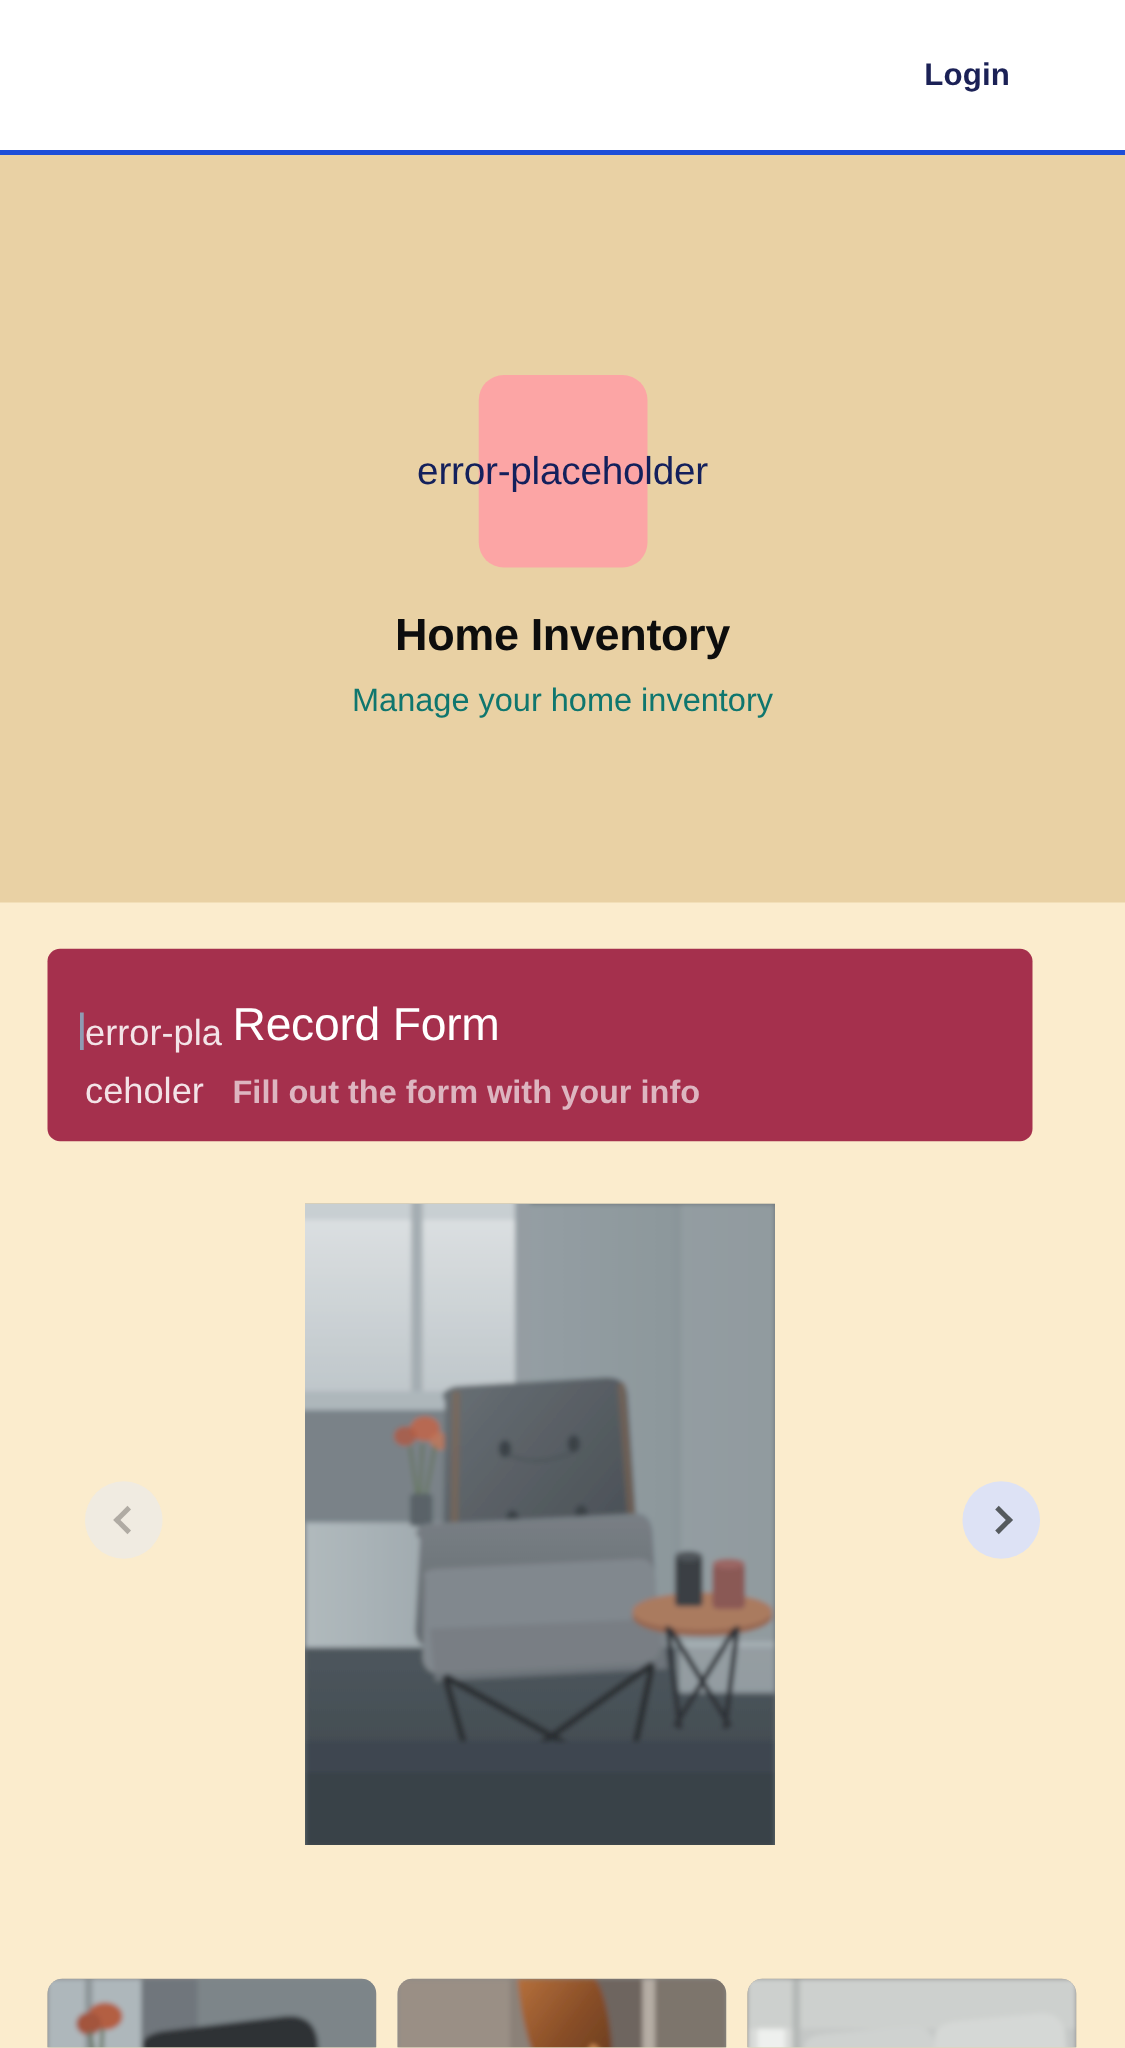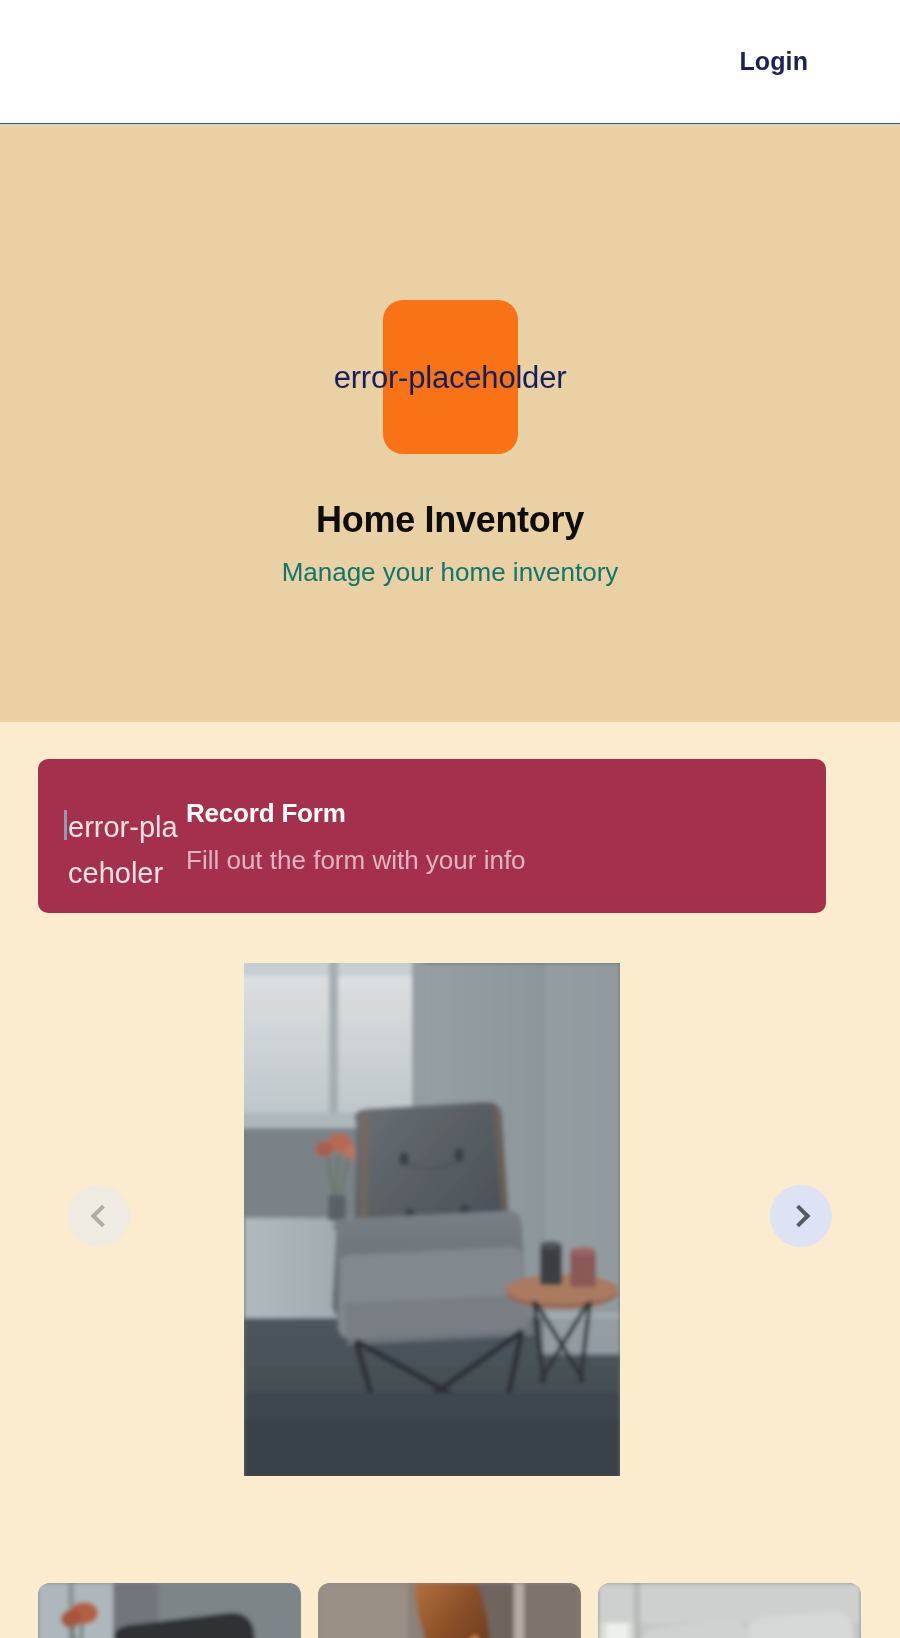--- a/index.html
+++ b/index.html
@@ -25,21 +25,21 @@
   .topbar {
     position: absolute;
     top: 0; left: 0;
     width: 900px;
     height: 124px;
     background: #ffffff;
     display: flex;
     align-items: center;
     justify-content: flex-end;
     padding-right: 92px;
-    border-bottom: 1px solid #1d4ed8;
+    border-bottom: 4px solid #1d4ed8;
   }
 
   .login-link {
     font-size: 25px;
     font-weight: 700;
     color: #1b2156;
     letter-spacing: 0.1px;
     text-decoration: none;
     cursor: pointer;
     line-height: 1;
@@ -55,21 +55,21 @@
     display: flex;
     flex-direction: column;
     align-items: center;
   }
 
   .hero-logo {
     position: relative;
     margin-top: 176px;
     width: 135px;
     height: 154px;
-    background: #f97316;
+    background: #fca5a5;
     border-radius: 20px;
     overflow: visible;
     display: flex;
     align-items: center;
     justify-content: center;
   }
 
   .hero-logo-text {
     position: absolute;
     white-space: nowrap;
@@ -77,21 +77,21 @@
     color: #13205c;
     font-family: "Liberation Sans", sans-serif;
     line-height: 1;
     left: 50%;
     top: 50%;
     transform: translate(-50%, -50%);
     letter-spacing: -0.2px;
   }
 
   .hero-title {
-    margin-top: 44px;
+    margin-top: 32px;
     font-size: 36px;
     font-weight: 700;
     color: #0d0d0d;
     letter-spacing: -0.3px;
     line-height: 1.2;
   }
 
   .hero-subtitle {
     margin-top: 16px;
     font-size: 26px;
@@ -135,31 +135,31 @@
     background: #8f9bb3;
   }
 
   .banner-texts {
     position: absolute;
     left: 148px;
     top: 38px;
   }
 
   .banner-title {
-    font-size: 26px;
-    font-weight: 700;
+    font-size: 37px;
+    font-weight: 400;
     color: #ffffff;
     line-height: 1.25;
     letter-spacing: -0.2px;
   }
 
   .banner-subtitle {
     margin-top: 15px;
     font-size: 26px;
-    font-weight: 400;
+    font-weight: 700;
     color: #ddb5c0;
     line-height: 1.2;
     text-align: center;
   }
 
   
   .carousel {
     position: absolute;
     top: 963px;
     left: 0;

